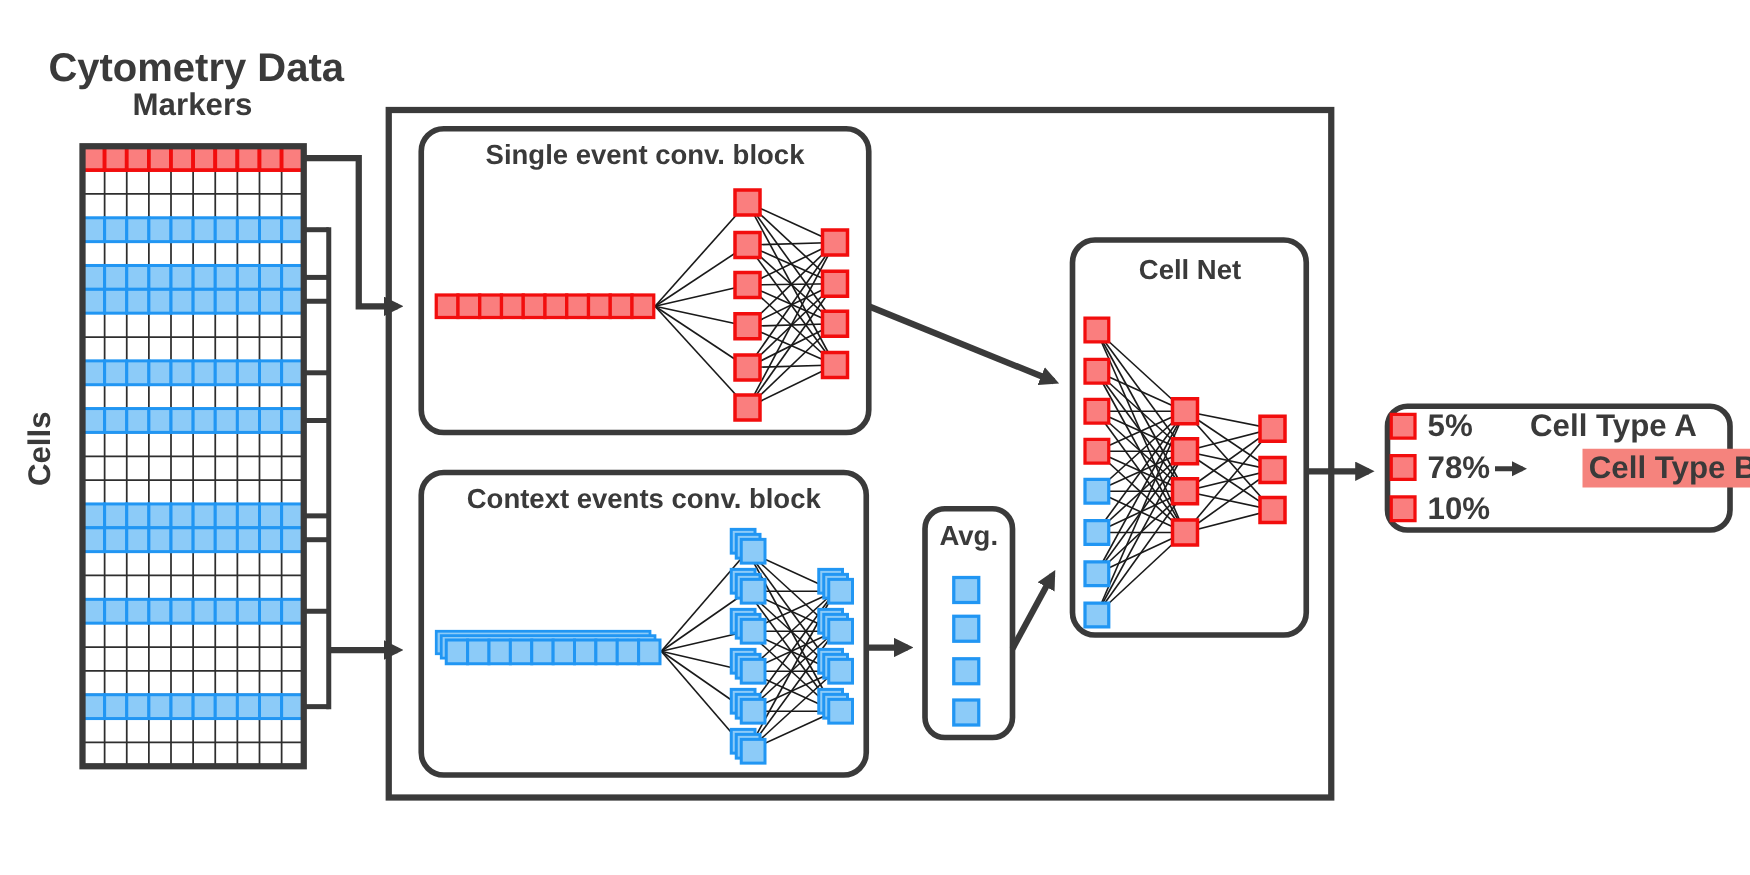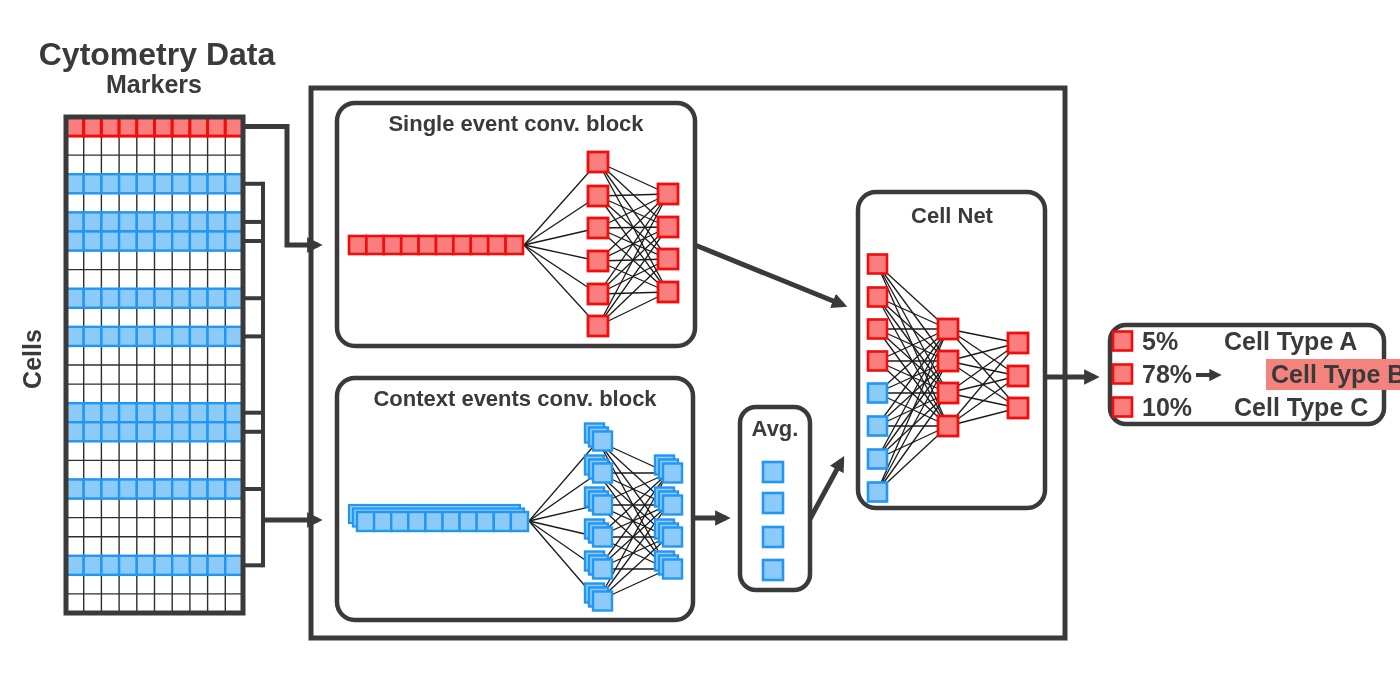--- a/index.html
+++ b/index.html
@@ -383,14 +383,13 @@
   <div class="txt block-title" style="left:355px;top:386px;width:320px;">Context events conv. block</div>
   <div class="txt block-title" style="left:852px;top:203px;width:200px;">Cell Net</div>
   <div class="txt block-title" style="left:725px;top:416px;width:100px;">Avg.</div>
 
   <div class="txt pred-prob" style="left:1142px;top:326px;width:60px;">5%</div>
   <div class="txt pred-prob" style="left:1142px;top:359px;width:60px;">78%</div>
   <div class="txt pred-prob" style="left:1142px;top:392px;width:60px;">10%</div>
 
   <div class="txt pred-label" style="left:1205px;top:326px;margin-left:19px;">Cell Type A</div>
   <div class="txt pred-label hl" style="left: 1230px; top: 359px; background: rgb(245, 131, 125); width: 147px; margin-left: 36px;">Cell Type B</div>
-  <div class="txt pred-label" style="left:1234px;top:392px;">Cell Type C</div>
 </div>
 
 </body></html>

